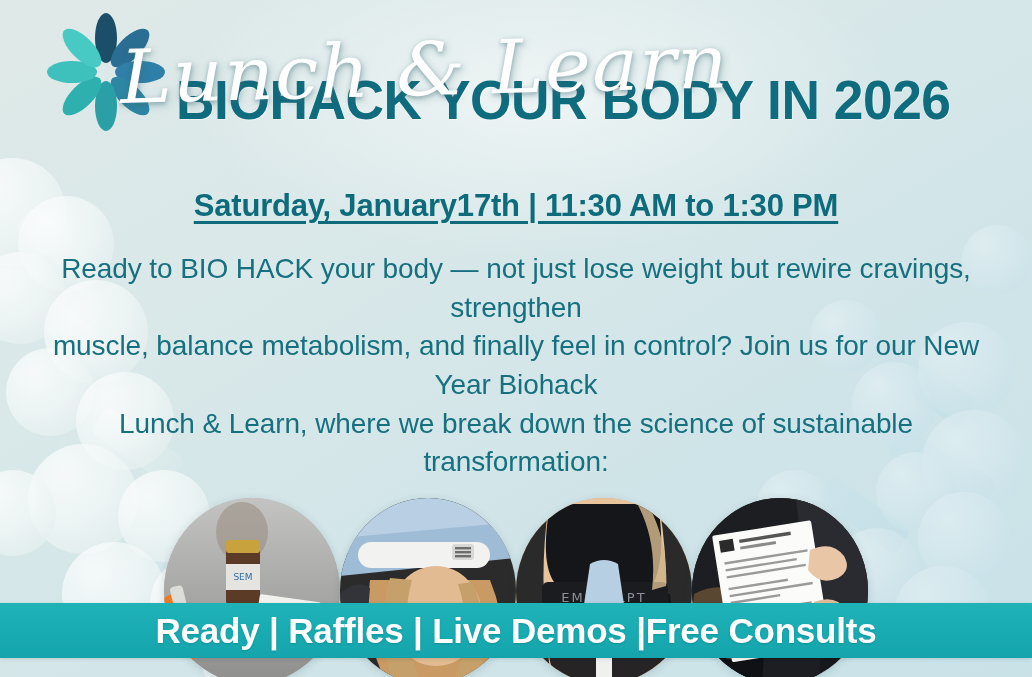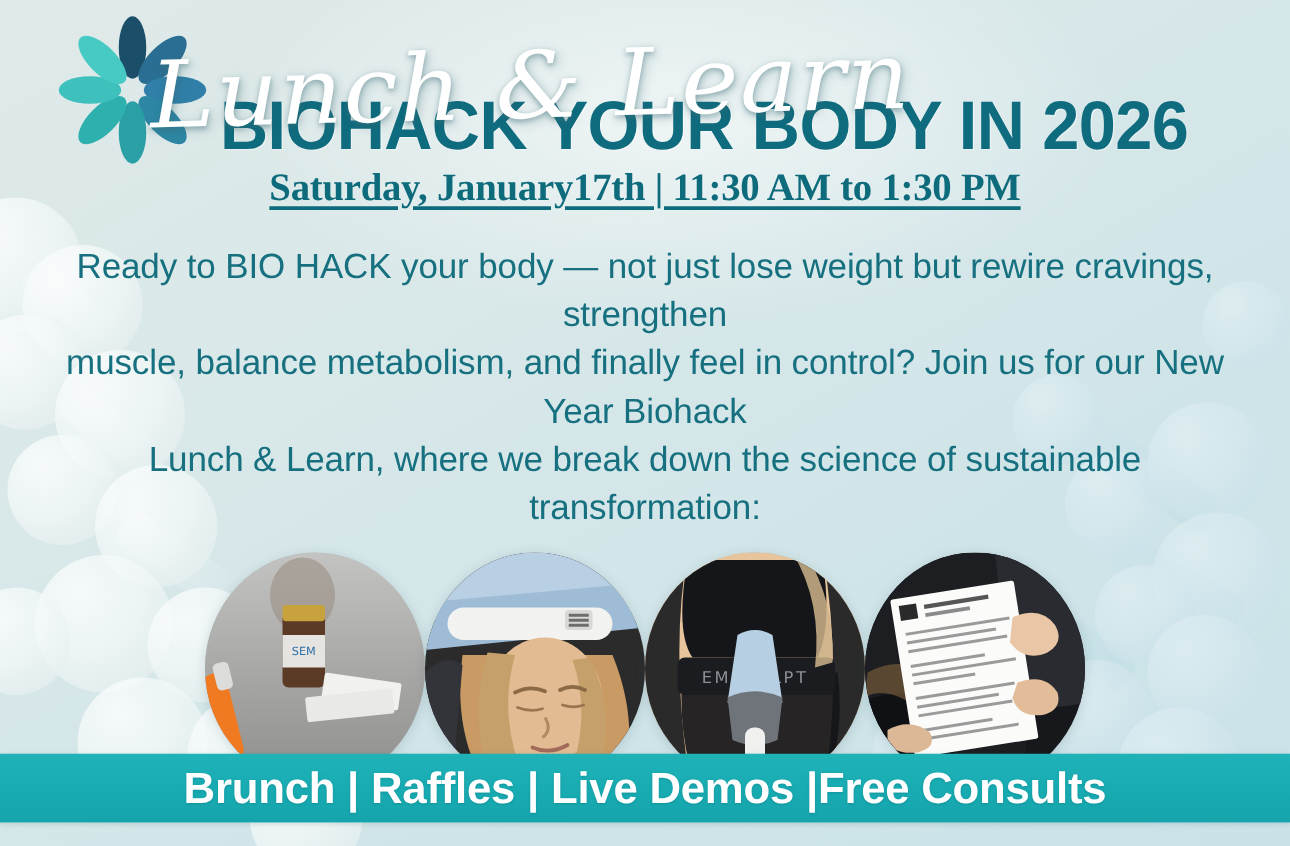--- a/index.html
+++ b/index.html
@@ -127,29 +127,29 @@
        2px 3px 8px rgba(60,110,120,.30);
     transform: rotate(-1.5deg) scaleX(1.05);
     transform-origin: left center;
     pointer-events: none;
   }
 
   
   .datetime {
     position: relative;
     text-align: center;
+    margin-top: 56px;
     font-size: 31px;
     font-weight: 700;
     color: #0d6b7c;
     text-decoration: underline;
     text-decoration-thickness: 3px;
     text-underline-offset: 5px;
     letter-spacing: -0.2px;
     white-space: nowrap;
-    font-family: Liberation Serif, serif;
   }
 
   
   .body-copy {
     position: relative;
     margin: 26px auto 0;
     width: 960px;
     text-align: center;
     font-size: 28px;
     line-height: 1.38;
@@ -363,16 +363,16 @@
         </g>
         <path d="M118 52 q22 -10 34 6 q8 14 -6 22 q-18 8 -30 -8 z" fill="#e8c6a6"></path>
         <path d="M122 104 q22 -8 32 8 q4 14 -12 18 q-20 2 -24 -14 z" fill="#e3bd9a"></path>
         <path d="M18 142 q18 -10 34 2 q6 12 -10 16 q-20 2 -24 -10 z" fill="#dcb896"></path>
       </svg>
     </div>
 
   </div>
 
   <div class="banner">
-    <span class="banner-text">Brunch | Raffles | Live Demos |Free Consults</span>
+    <span class="banner-text">Ready | Raffles | Live Demos |Free Consults</span>
   </div>
 
 </div>
 
 </body></html>

